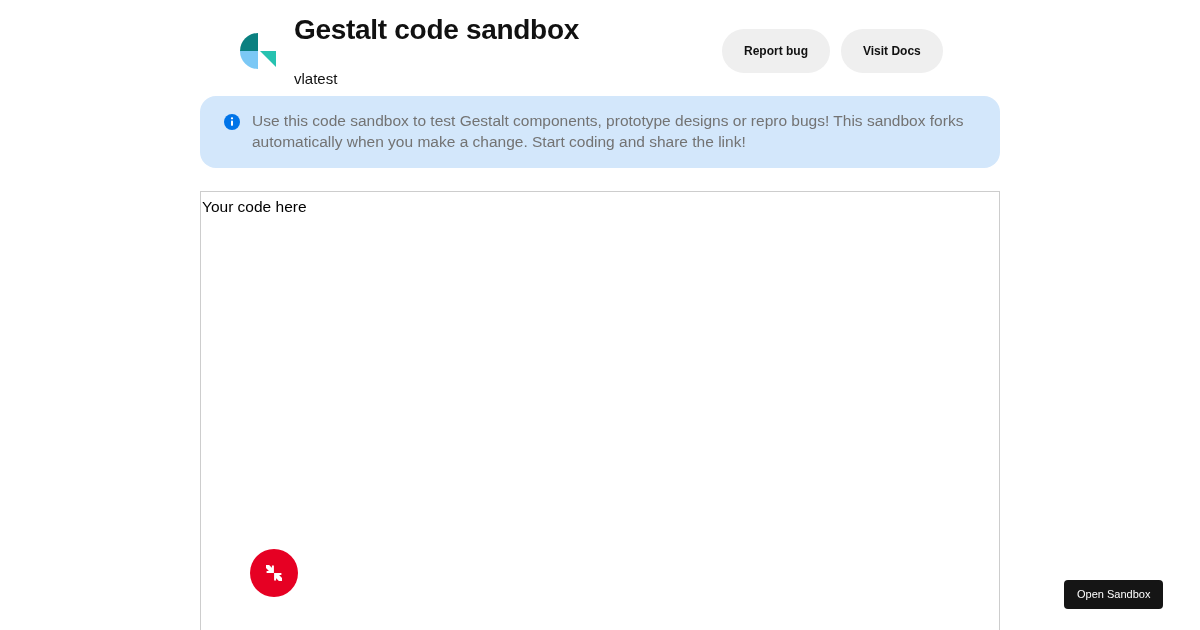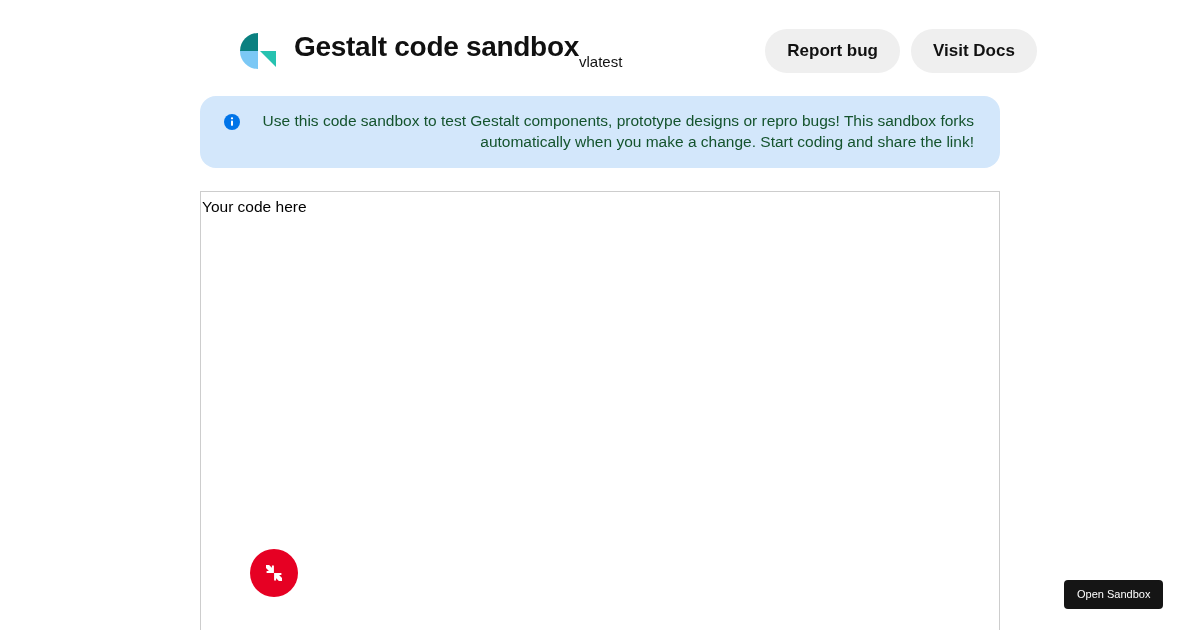--- a/index.html
+++ b/index.html
@@ -45,20 +45,21 @@
     width: 40px;
     height: 40px;
     flex: 0 0 40px;
     display: block;
     margin-right: 16px;
     margin-left: 38px;
   }
 
   .title-block {
     display: flex;
+    flex-direction: column;
     justify-content: center;
   }
 
   .app-title {
     font-size: 28px;
     font-weight: bold;
     letter-spacing: -0.3px;
     line-height: 34px;
     color: #111111;
     white-space: nowrap;
@@ -79,21 +80,21 @@
     margin-left: 143px;
   }
 
   .pill-btn {
     background: #efefef;
     border: none;
     border-radius: 999px;
     height: 44px;
     padding: 0 22px;
     font-family: "Liberation Sans", sans-serif;
-    font-size: 17px;
+    font-size: 12px;
     font-weight: bold;
     color: #111111;
     cursor: pointer;
     white-space: nowrap;
     display: flex;
     align-items: center;
     justify-content: center;
   }
 
   
@@ -112,23 +113,22 @@
     height: 16px;
     flex: 0 0 16px;
     margin-top: 4px;
     margin-left: 8px;
     display: block;
   }
 
   .banner-text {
     font-size: 15.5px;
     line-height: 21px;
-    color: #14532d;
+    color: #737373;
     max-width: 722px;
-    text-align: right;
   }
 
   
   .editor-wrap {
     margin-top: 23px;
     width: 800px;
     height: 452px;
     border: 1px solid #cdcdcd;
     background: #ffffff;
     position: relative;

